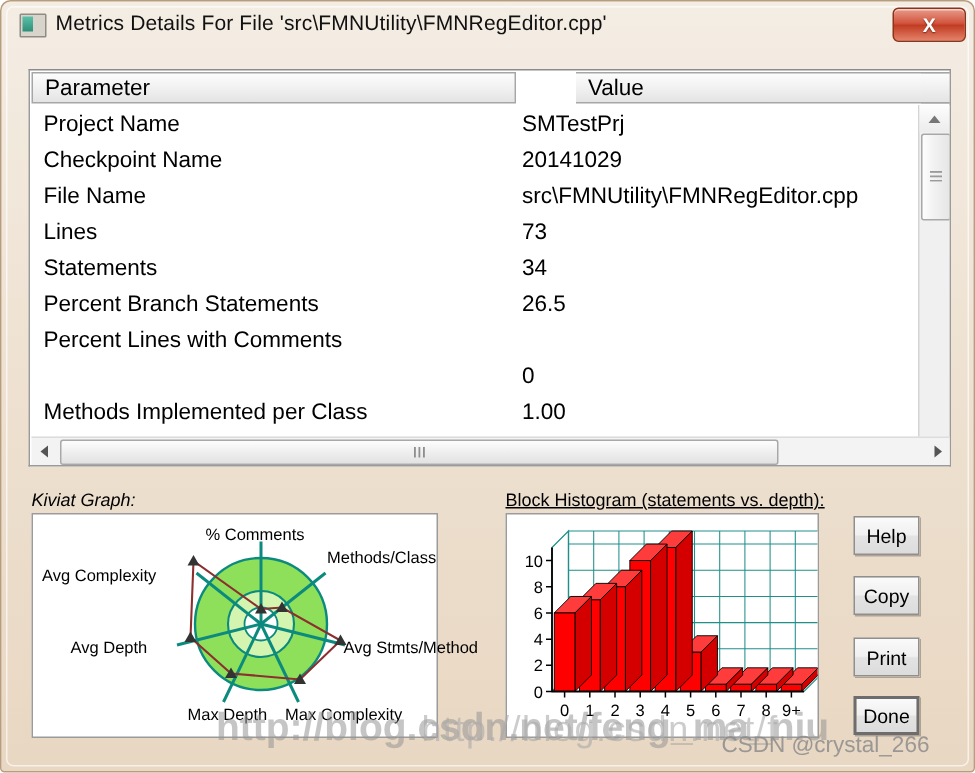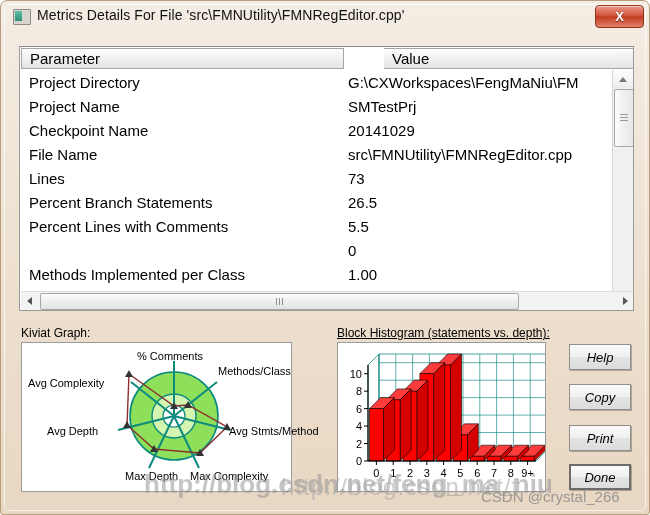--- a/index.html
+++ b/index.html
@@ -235,21 +235,21 @@
       linear-gradient(to right,#8e8e8e 1px, transparent 1px) 0 0/3px 8px repeat-x;
   }
 
   
   .panel-label {
     position: absolute;
     font-size: 12px;
     color: #000;
     white-space: nowrap;
   }
-  #kiviat-label { left: 20px; top: 325px; }
+  #kiviat-label { left: 20px; top: 325px; font-style: italic; }
   #histogram-label { left: 336px; top: 325px; text-decoration: underline; }
 
   #kiviat-box {
     position: absolute;
     left: 20px; top: 341px;
     width: 271px; height: 150px;
     box-sizing: border-box;
     background: #ffffff;
     border: 1px solid #9b9b9b;
   }
@@ -259,31 +259,30 @@
     width: 209px; height: 150px;
     box-sizing: border-box;
     background: #ffffff;
     border: 1px solid #9b9b9b;
   }
 
   
   .dlg-button {
     position: absolute;
     left: 568px;
-    width: 62px; height: 26px;
+    width: 44px; height: 26px;
     box-sizing: border-box;
     background: linear-gradient(to bottom,#fafafa 0%,#f0f0f0 48%,#e3e3e3 52%,#dcdcdc 100%);
     border: 1px solid #8f8f8f;
     color: #000;
     font-size: 13px;
     font-family: "Liberation Sans", sans-serif;
     display: flex; align-items: center; justify-content: center;
     cursor: pointer;
     box-shadow: 1px 1px 0 rgba(0,0,0,0.25);
-    font-style: italic;
   }
   #btn-help { top: 343px; }
   #btn-copy { top: 383px; }
   #btn-print { top: 424px; }
   #btn-done { top: 463px; border: 2px solid #6d6d6d; }
 
   
   .watermark {
     position: absolute;
     white-space: nowrap;
@@ -328,46 +327,45 @@
   <div id="list-panel">
 
     <div id="list-header">
       <div class="col-head" id="col-head-parameter">Parameter</div>
       <div class="col-head" id="col-head-value">Value</div>
       <div class="col-head" id="col-head-filler"></div>
     </div>
 
     <div id="rows-area">
         <div class="row">
-          <div class="cell-param">Project Directory</div>
-          <div class="cell-value">G:\CXWorkspaces\FengMaNiu\FM</div>
-        </div>
-        <div class="row">
           <div class="cell-param">Project Name</div>
           <div class="cell-value">SMTestPrj</div>
         </div>
         <div class="row">
           <div class="cell-param">Checkpoint Name</div>
           <div class="cell-value">20141029</div>
         </div>
         <div class="row">
           <div class="cell-param">File Name</div>
           <div class="cell-value">src\FMNUtility\FMNRegEditor.cpp</div>
         </div>
         <div class="row">
           <div class="cell-param">Lines</div>
           <div class="cell-value">73</div>
         </div>
         <div class="row">
+          <div class="cell-param">Statements</div>
+          <div class="cell-value">34</div>
+        </div>
+        <div class="row">
           <div class="cell-param">Percent Branch Statements</div>
           <div class="cell-value">26.5</div>
         </div>
         <div class="row">
           <div class="cell-param">Percent Lines with Comments</div>
-          <div class="cell-value">5.5</div>
         </div>
         <div class="row">
           <div class="cell-value">0</div>
         </div>
         <div class="row">
           <div class="cell-param">Methods Implemented per Class</div>
           <div class="cell-value">1.00</div>
         </div>
       </div>
 

